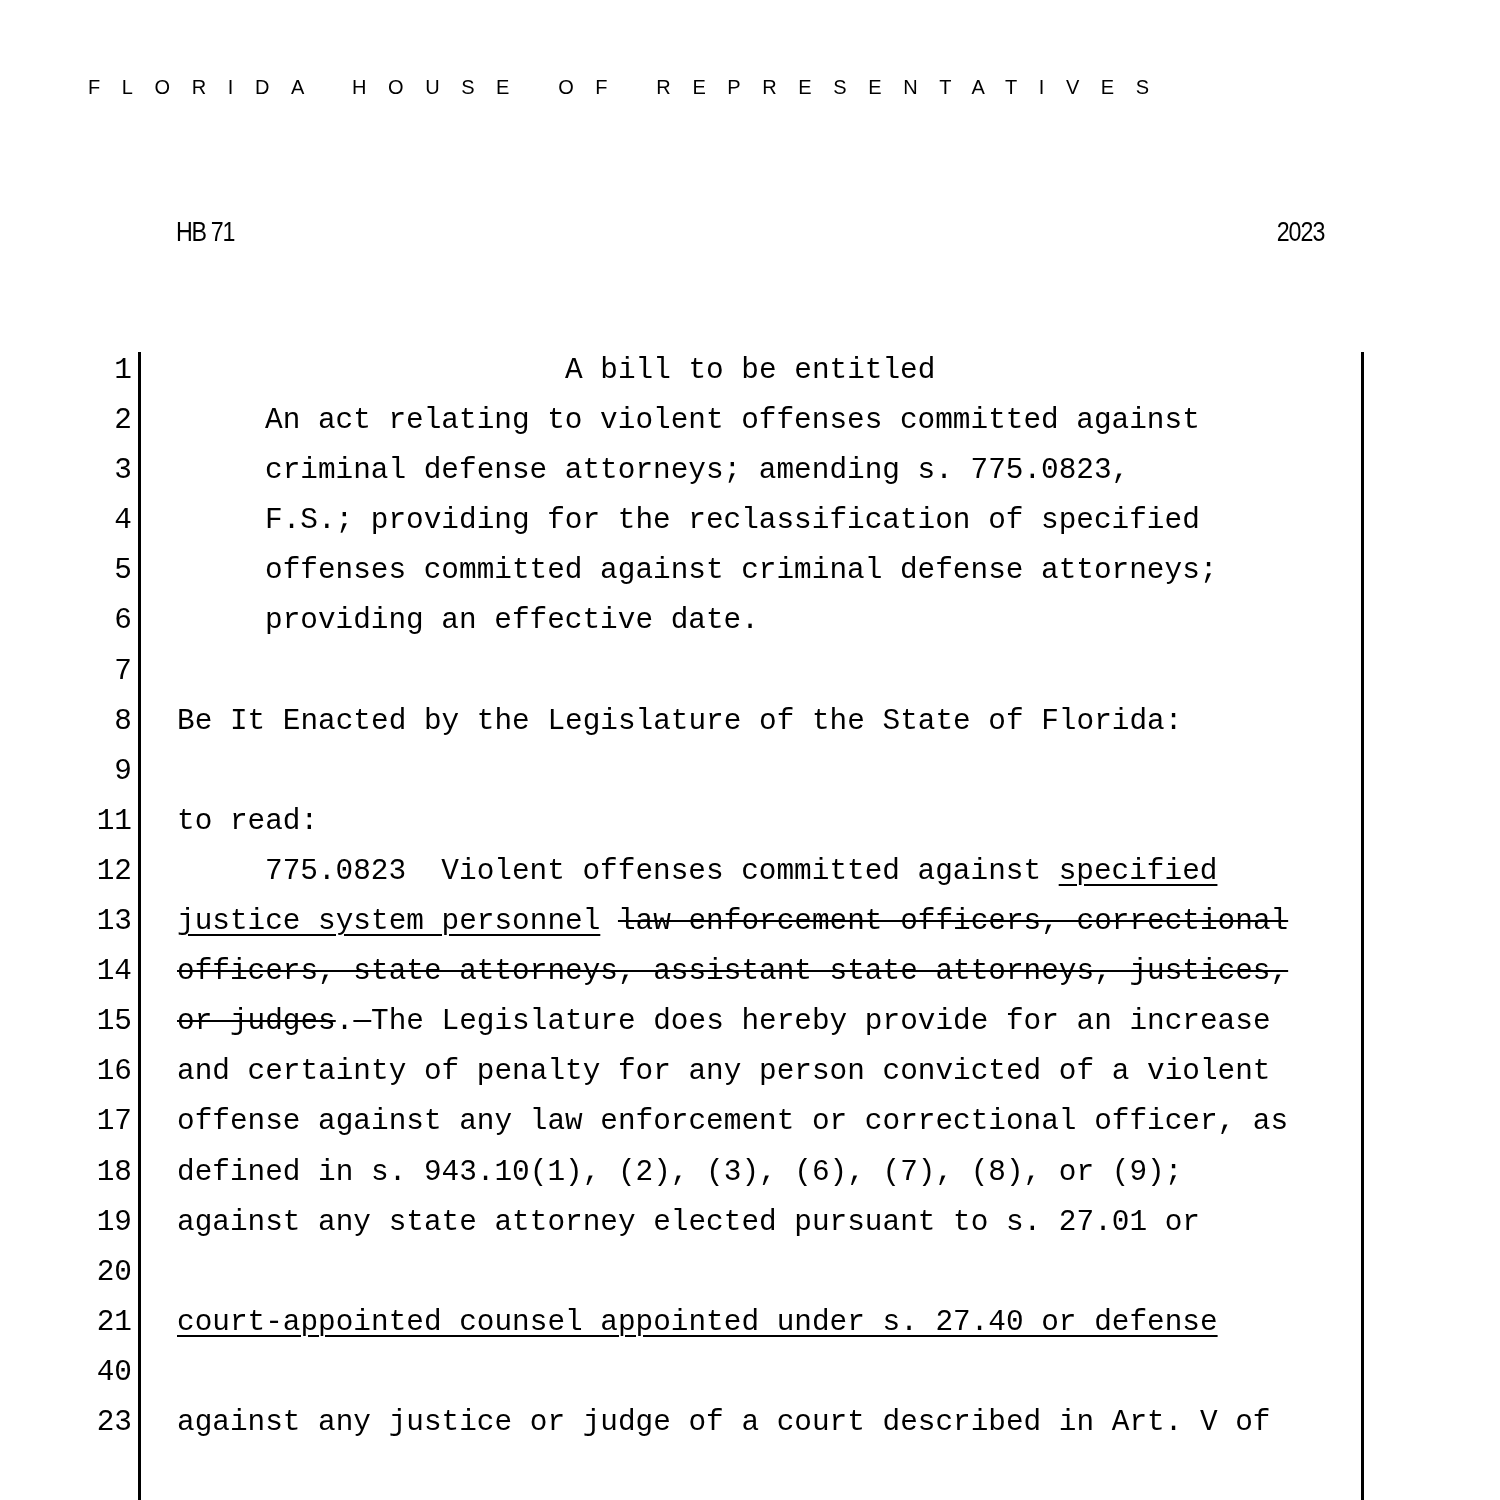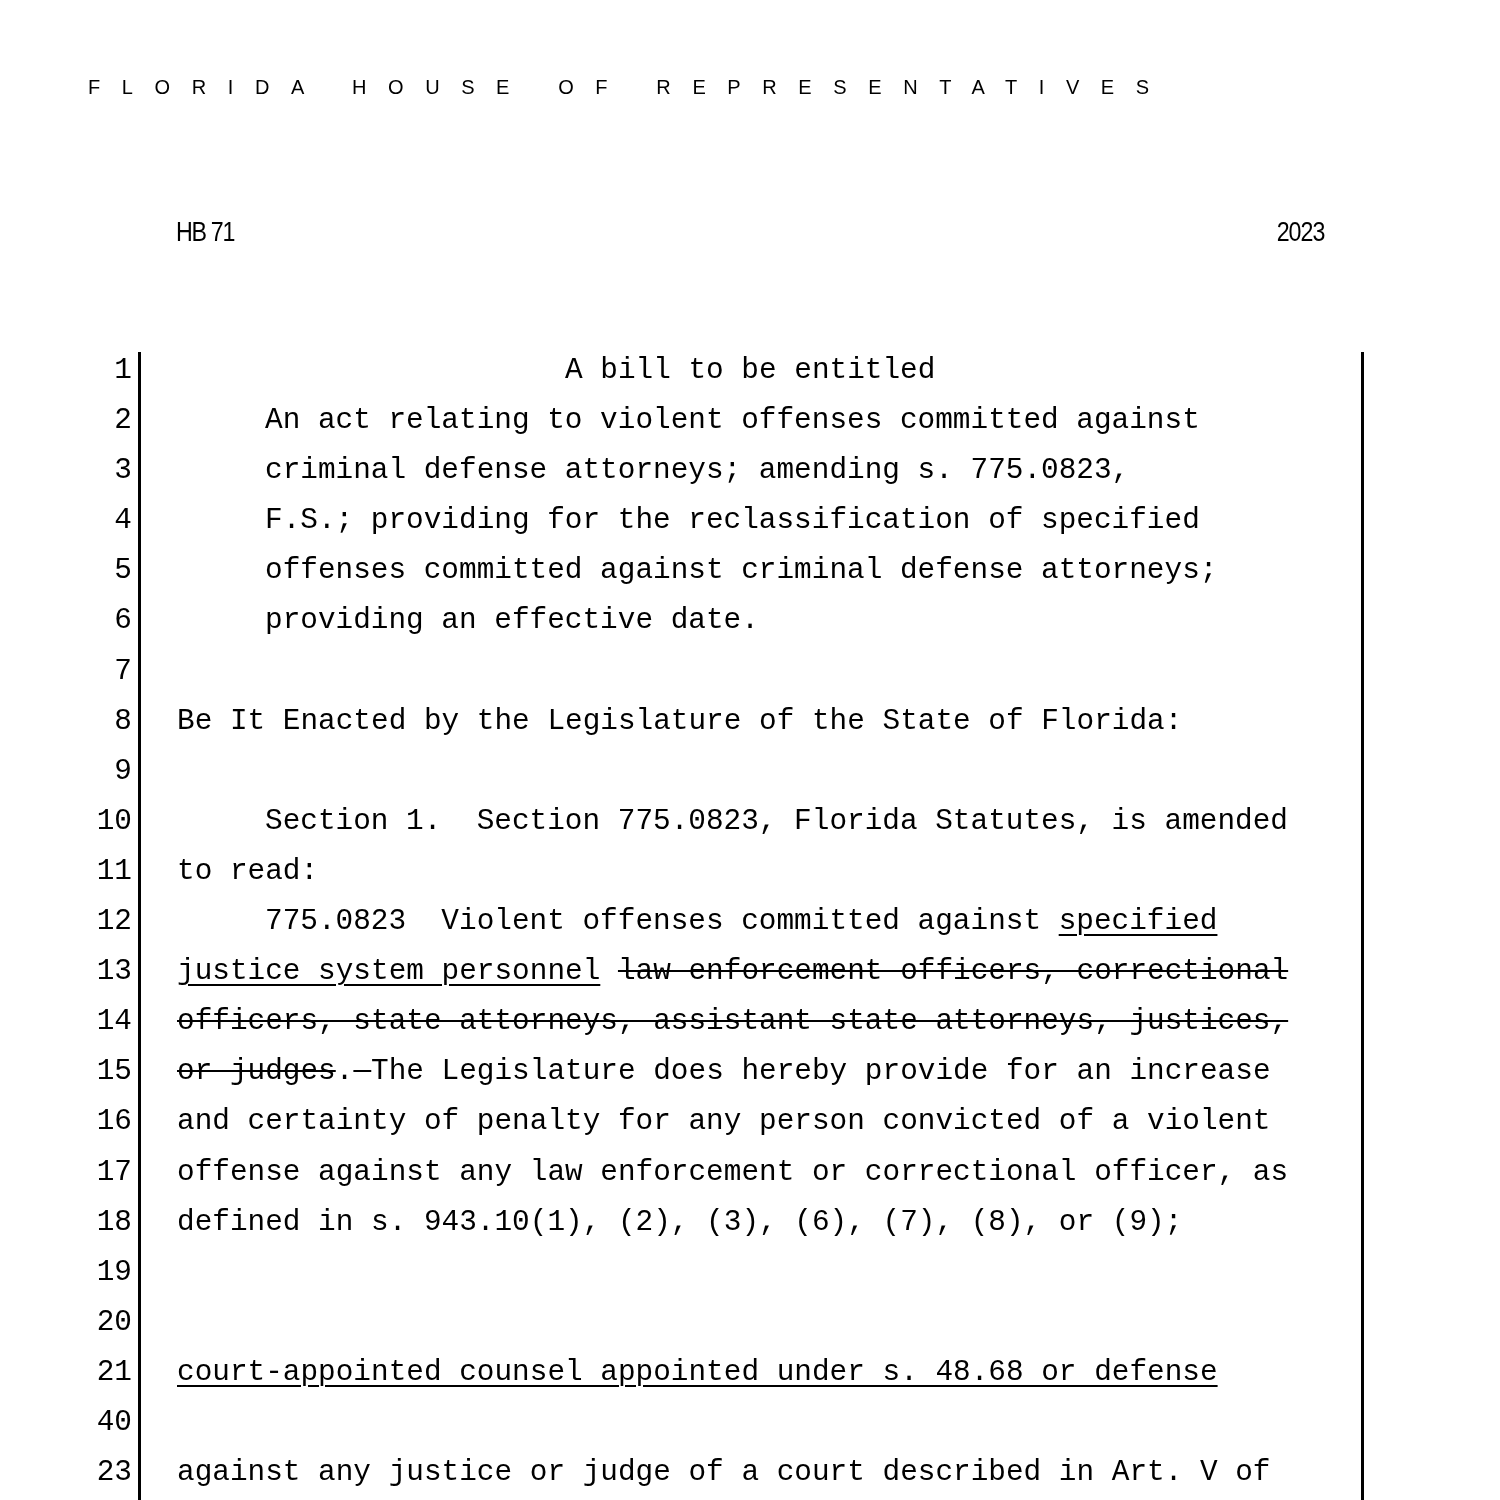--- a/index.html
+++ b/index.html
@@ -118,27 +118,26 @@
 <div class="lines" id="lines">
     <div class="line"><span class="line-number">1</span><span class="line-text center"><span class="plain">A bill to be entitled</span></span></div>
     <div class="line"><span class="line-number">2</span><span class="line-text indent"><span class="plain">An act relating to violent offenses committed against</span></span></div>
     <div class="line"><span class="line-number">3</span><span class="line-text indent"><span class="plain">criminal defense attorneys; amending s. 775.0823,</span></span></div>
     <div class="line"><span class="line-number">4</span><span class="line-text indent"><span class="plain">F.S.; providing for the reclassification of specified</span></span></div>
     <div class="line"><span class="line-number">5</span><span class="line-text indent"><span class="plain">offenses committed against criminal defense attorneys;</span></span></div>
     <div class="line"><span class="line-number">6</span><span class="line-text indent"><span class="plain">providing an effective date.</span></span></div>
     <div class="line"><span class="line-number">7</span><span class="line-text"></span></div>
     <div class="line"><span class="line-number">8</span><span class="line-text"><span class="plain">Be It Enacted by the Legislature of the State of Florida:</span></span></div>
     <div class="line"><span class="line-number">9</span><span class="line-text"></span></div>
-    <div class="line"><span class="line-number">10</span><span class="line-text indent"><span class="plain">Section 1.  Section 775.0823, Florida Statutes, is amended</span></span></div>
     <div class="line"><span class="line-number">11</span><span class="line-text"><span class="plain">to read:</span></span></div>
     <div class="line"><span class="line-number">12</span><span class="line-text indent"><span class="plain">775.0823  Violent offenses committed against </span><span class="ins">specified</span></span></div>
     <div class="line"><span class="line-number">13</span><span class="line-text"><span class="ins">justice system personnel</span><span class="plain"> </span><span class="del">law enforcement officers, correctional</span></span></div>
     <div class="line"><span class="line-number">14</span><span class="line-text"><span class="del">officers, state attorneys, assistant state attorneys, justices,</span></span></div>
     <div class="line"><span class="line-number">15</span><span class="line-text"><span class="del">or judges</span><span class="plain">.—The Legislature does hereby provide for an increase</span></span></div>
     <div class="line"><span class="line-number">16</span><span class="line-text"><span class="plain">and certainty of penalty for any person convicted of a violent</span></span></div>
     <div class="line"><span class="line-number">17</span><span class="line-text"><span class="plain">offense against any law enforcement or correctional officer, as</span></span></div>
     <div class="line"><span class="line-number">18</span><span class="line-text"><span class="plain">defined in s. 943.10(1), (2), (3), (6), (7), (8), or (9);</span></span></div>
-    <div class="line"><span class="line-number">19</span></div>
+    <div class="line"><span class="line-number">19</span><span class="line-text"><span class="plain">against any state attorney elected pursuant to s. 27.01 or</span></span></div>
     <div class="line"><span class="line-number">20</span></div>
-    <div class="line"><span class="line-number">21</span><span class="line-text"><span class="ins">court-appointed counsel appointed under s. 48.68 or defense</span></span></div>
+    <div class="line"><span class="line-number">21</span><span class="line-text"><span class="ins">court-appointed counsel appointed under s. 27.40 or defense</span></span></div>
     <div class="line"><span class="line-number">40</span></div>
     <div class="line"><span class="line-number">23</span><span class="line-text"><span class="plain">against any justice or judge of a court described in Art. V of</span></span></div>
   </div>
 
 </body></html>

